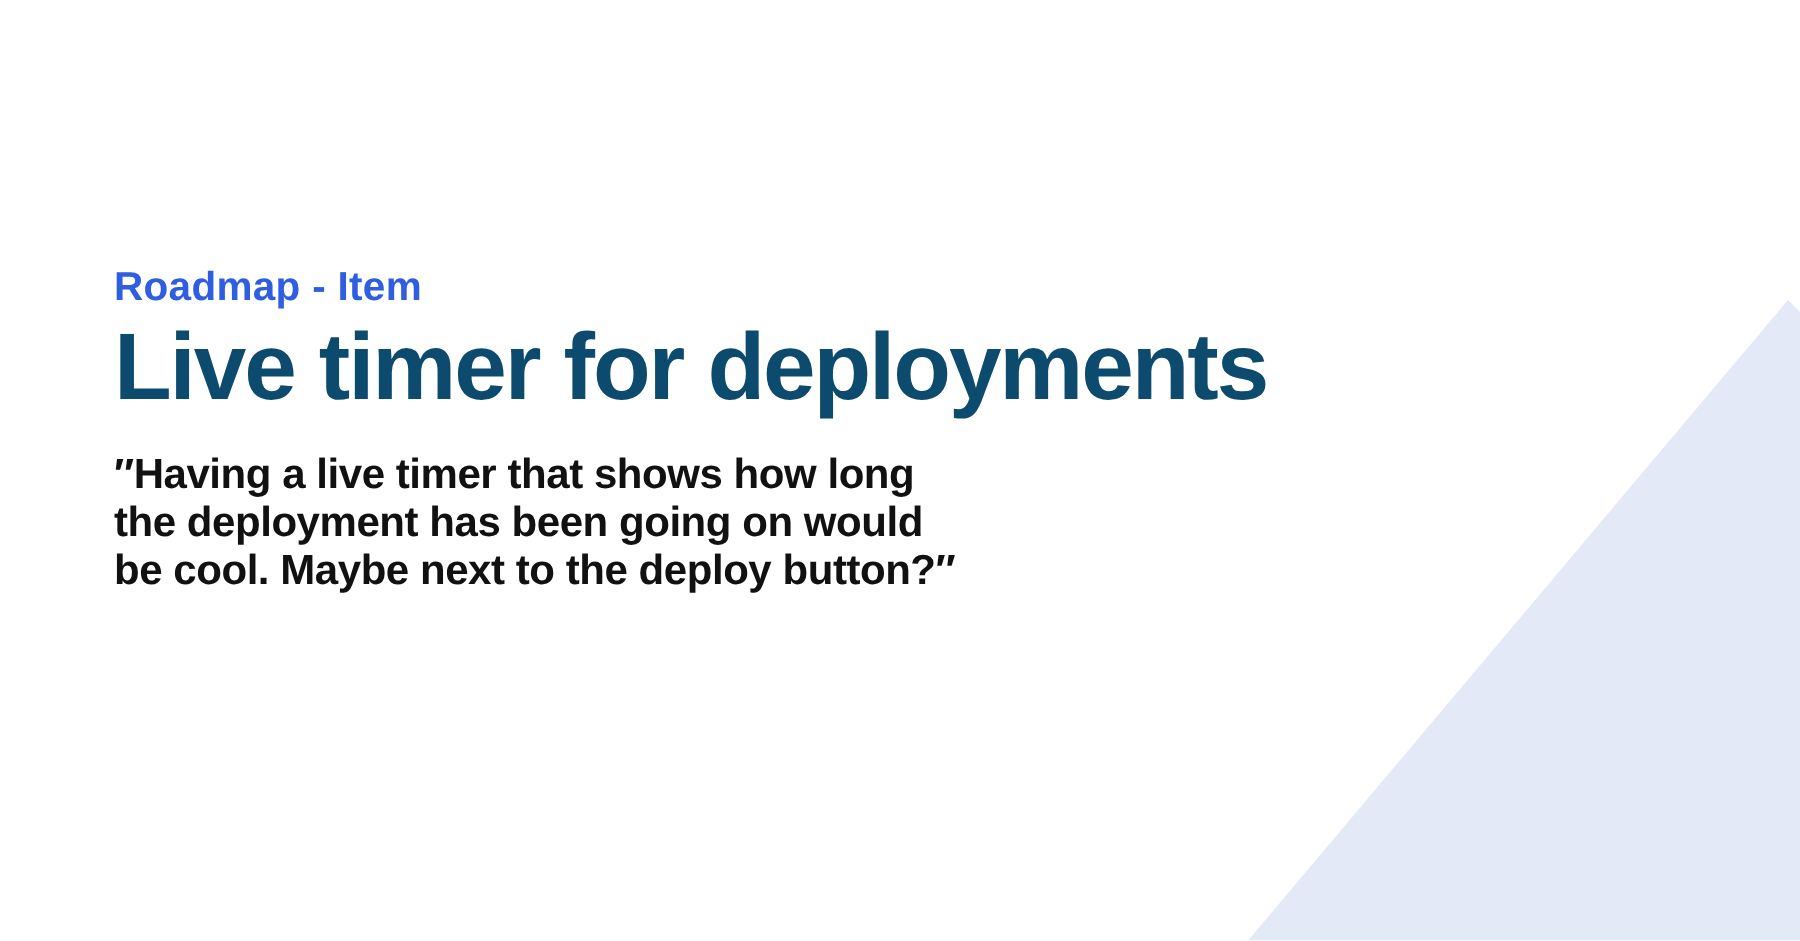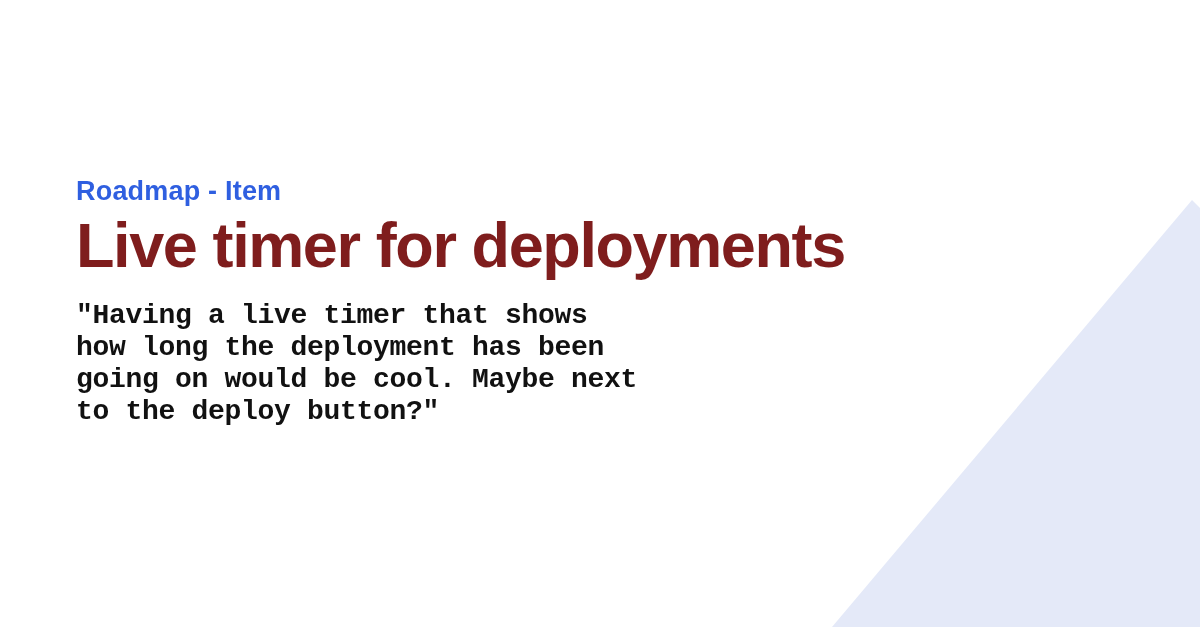--- a/index.html
+++ b/index.html
@@ -51,27 +51,27 @@
     margin: 0 0 6px 0;
     white-space: nowrap;
   }
 
   #title {
     font-family: "Liberation Sans", "DejaVu Sans", sans-serif;
     font-size: 63px;
     font-weight: 700;
     line-height: 70px;
     letter-spacing: -1.4px;
-    color: #7f1d1d;
+    color: #0c4a6e;
     margin: 0 0 20px 0;
     white-space: nowrap;
   }
 
   #quote {
-    font-family: Liberation Mono, monospace;
+    font-family: Liberation Sans, sans-serif;
     font-size: 28px;
     font-weight: 700;
     line-height: 32px;
     letter-spacing: -0.3px;
     color: #111111;
     margin: 0;
     max-width: 575px;
   }
 </style>
 </head>

